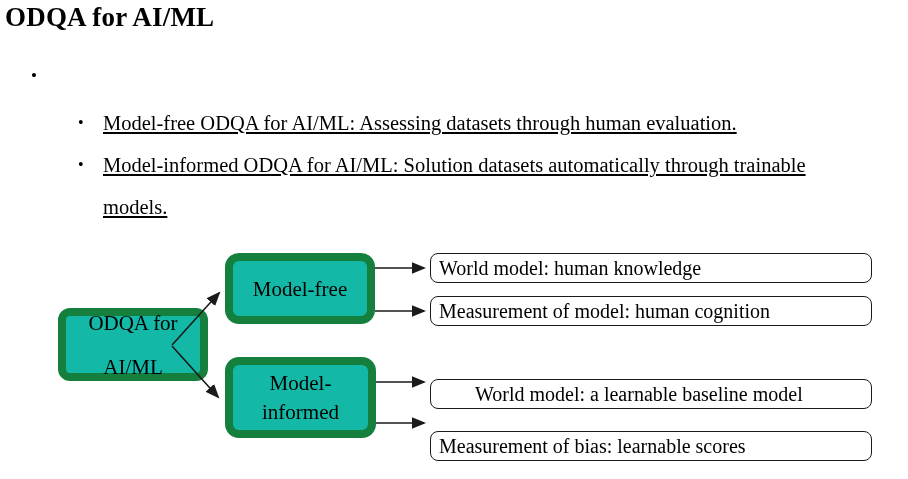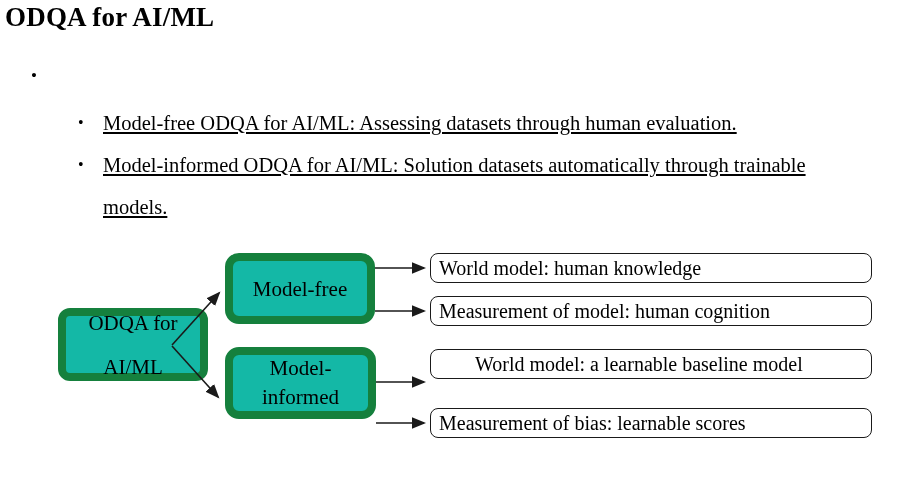--- a/index.html
+++ b/index.html
@@ -65,40 +65,40 @@
   }
   .root-node {
     left: 22px; top: 308px; width: 150px; height: 73px;
     border-radius: 12px; line-height: 44px; margin-left: 36px;
   }
   .branch-node-free {
     left: 225px; top: 253px; width: 150px; height: 71px;
     border-radius: 14px; line-height: 30px;
   }
   .branch-node-informed {
-    left: 225px; top: 347px; width: 151px; height: 72px;
+    left: 225px; top: 357px; width: 151px; height: 81px;
     border-radius: 14px; line-height: 29px;
   }
   .leaf {
     position: absolute;
     left: 430px;
     width: 442px;
     height: 30px;
     border: 1.5px solid #1a1a1a;
     border-radius: 8px;
     background: #ffffff;
     display: flex;
     align-items: center;
     padding-left: 8px;
     font-size: 20px;
   }
   .leaf-1 { top: 253px; }
   .leaf-2 { top: 296px; }
-  .leaf-3 { top: 349px; padding-left: 44px; }
-  .leaf-4 { top: 408px; }
+  .leaf-3 { top: 379px; padding-left: 44px; }
+  .leaf-4 { top: 431px; }
   .arrow-layer {
     position: absolute;
     left: 0; top: 0;
     width: 908px; height: 479px;
     pointer-events: none;
   }
 </style>
 </head>
 <body>
 

